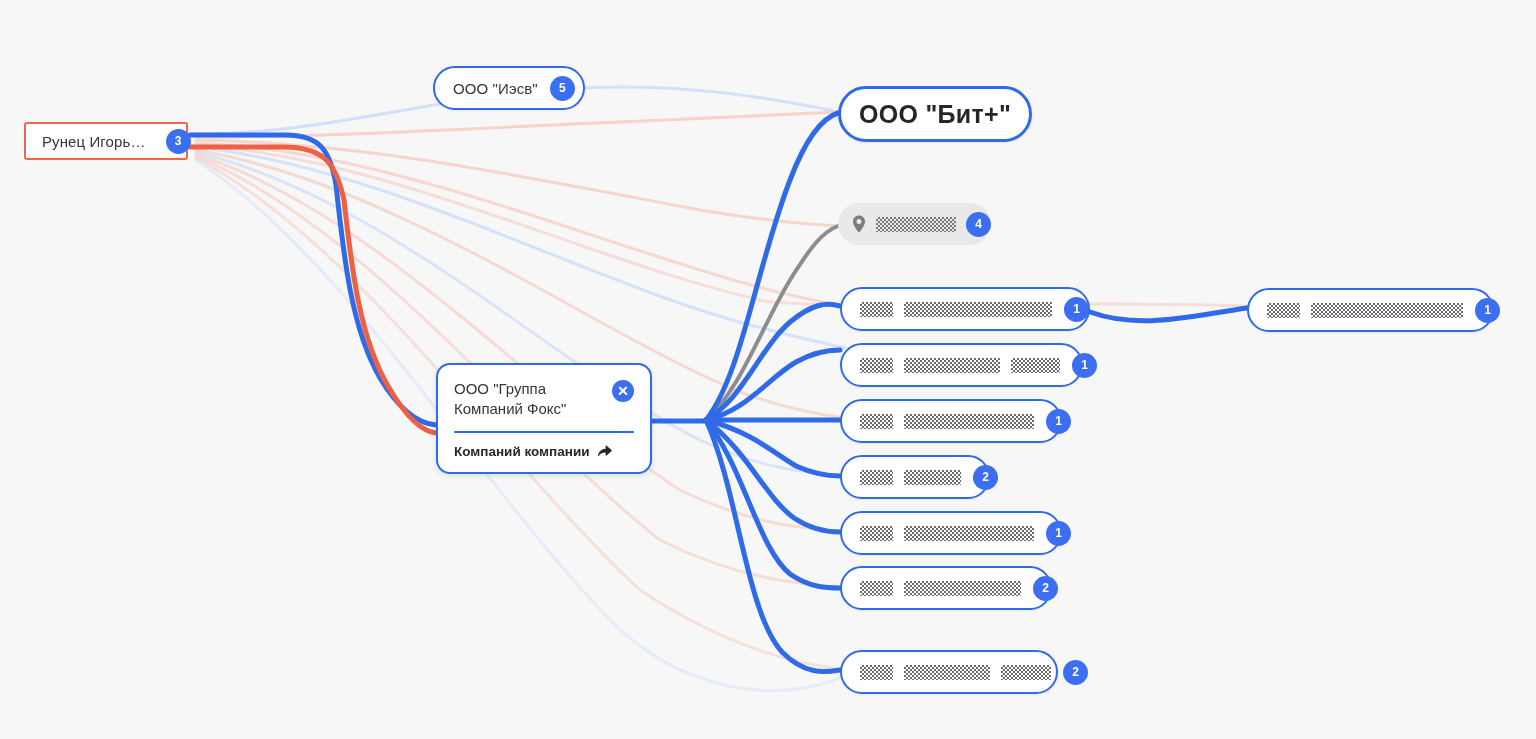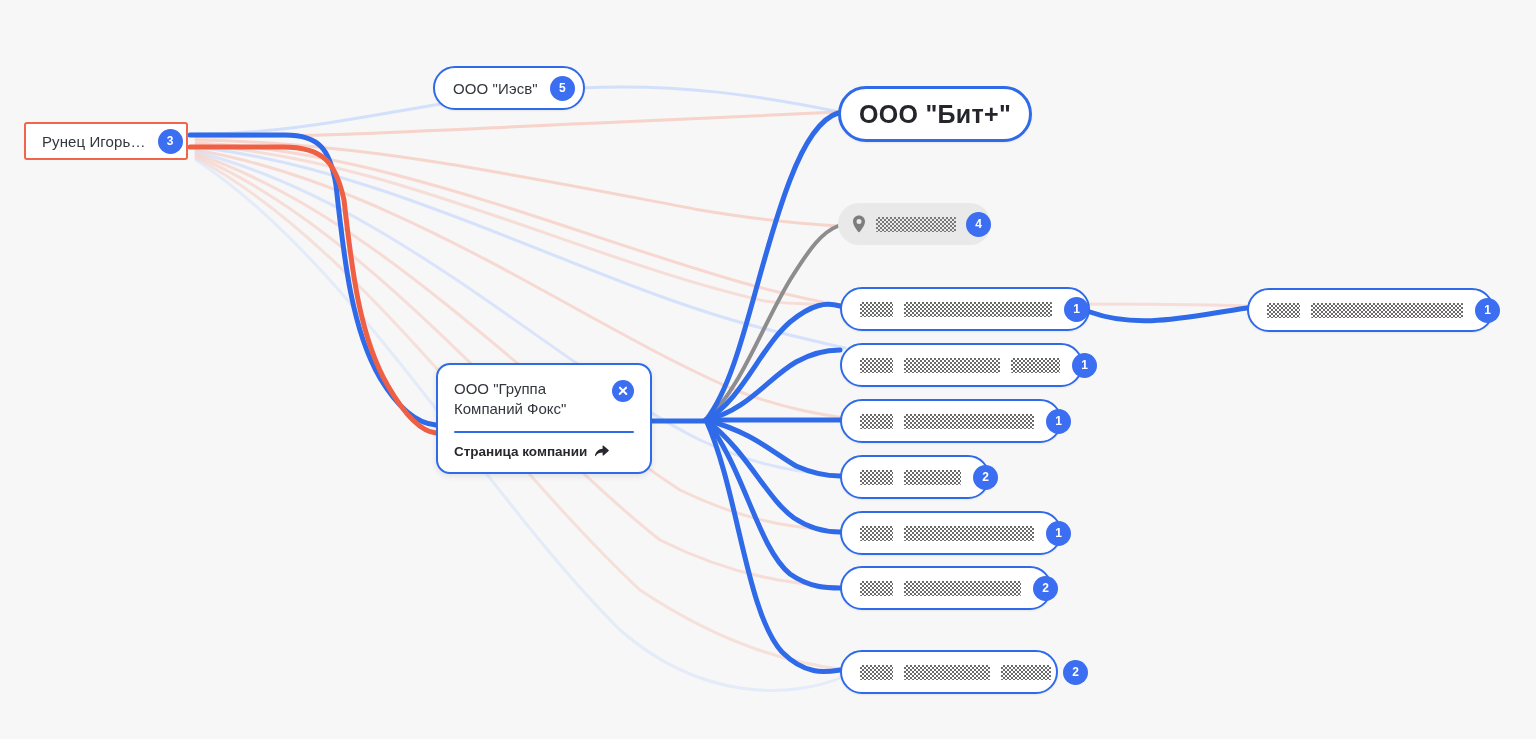--- a/index.html
+++ b/index.html
@@ -49,21 +49,21 @@
     height: 56px;
     border-width: 3px;
     padding: 0 24px;
   }
   
   .node.rect {
     border: 2px solid #f0664a;
     border-radius: 3px;
     height: 38px;
     padding: 0 12px 0 16px;
-    gap: 12px;
+    gap: 20px;
   }
   
   .node.muted {
     background: #e9e9ea;
     border: none;
     border-radius: 999px;
     height: 42px;
     padding: 0 12px 0 14px;
     gap: 10px;
   }
@@ -329,21 +329,21 @@
     <span class="badge" style="margin-left:auto;">1</span>
   </div>
 
   <div class="card" style="left:436px; top:363px; width:216px;">
     <div class="card-title-row">
       <div class="card-title">ООО "Группа Компаний Фокс"</div>
       <button class="close-btn"></button>
     </div>
     <div class="card-divider"></div>
     <a class="card-link">
-      <span>Страница компании</span>
+      <span>Компаний компании</span>
       <span class="share-icon">
         <svg width="15" height="14" viewBox="0 0 15 14">
           <path d="M1 12.6c0.9-4.1 3.6-6.5 7.6-6.8V3.1c0-0.5 0.6-0.8 1-0.4l5 4.4
                    c0.3 0.3 0.3 0.7 0 0.9l-5 4.4c-0.4 0.4-1 0.1-1-0.4V9.6
                    C5.9 9.6 3.4 10.6 1.7 13c-0.2 0.3-0.8 0.1-0.7-0.4z" fill="#26282e"></path>
         </svg>
       </span>
     </a>
   </div>
 

